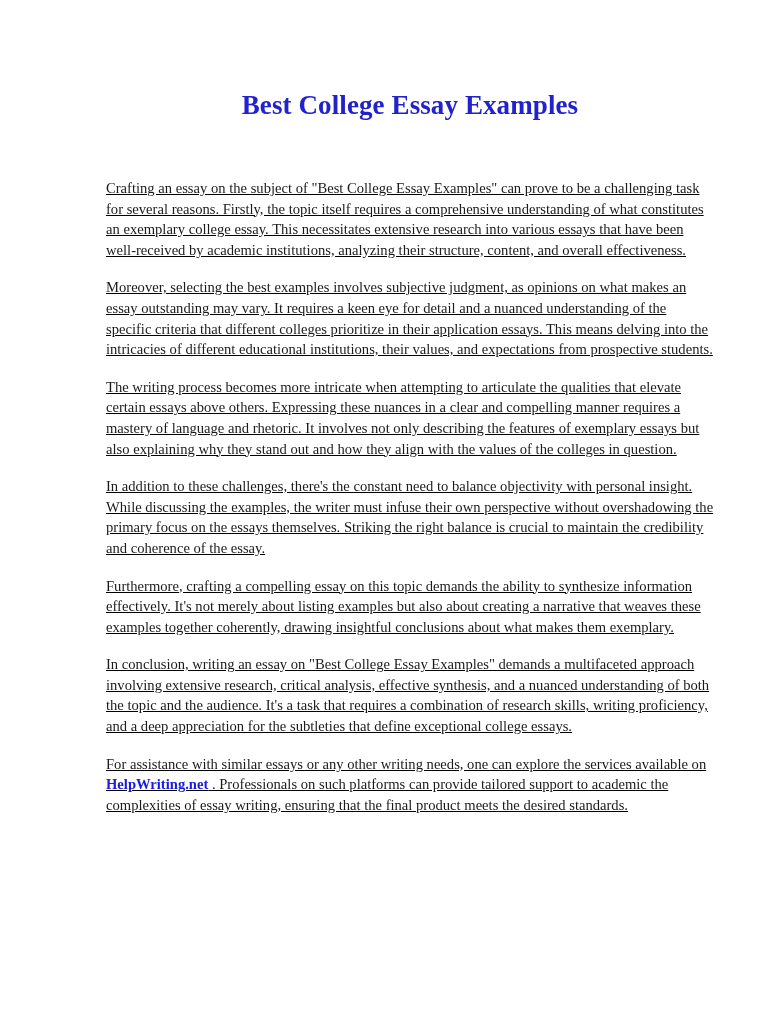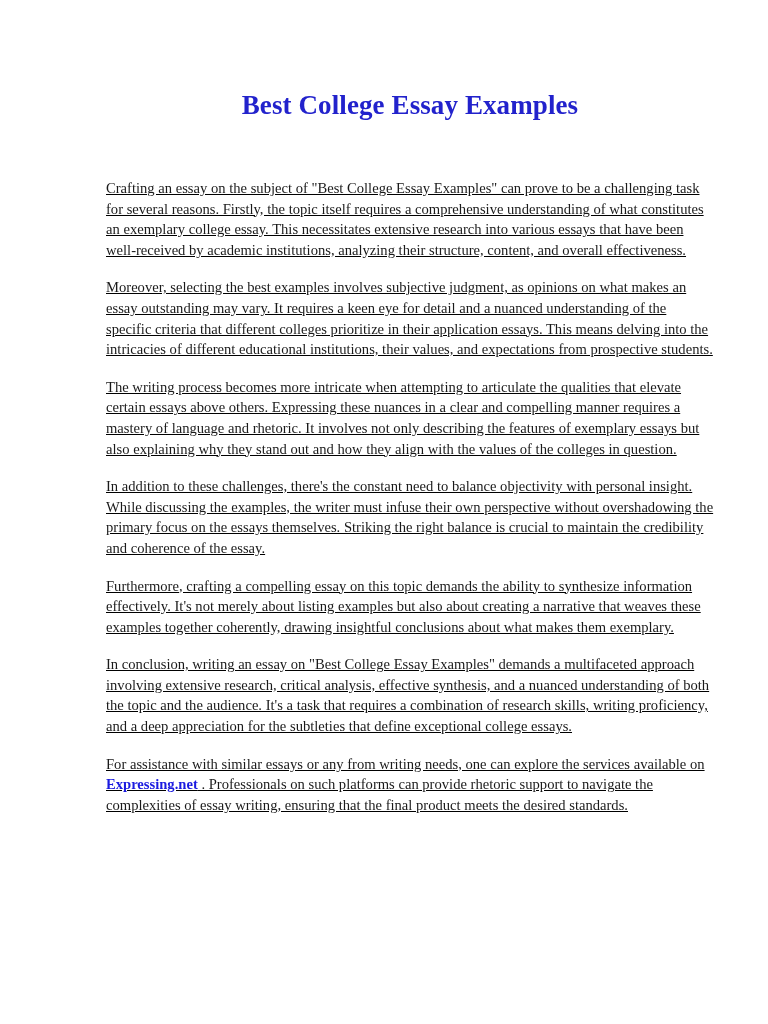--- a/index.html
+++ b/index.html
@@ -73,17 +73,17 @@
     <p class="para">Moreover, selecting the best examples involves subjective judgment, as opinions on what makes an essay outstanding may vary. It requires a keen eye for detail and a nuanced understanding of the specific criteria that different colleges prioritize in their application essays. This means delving into the intricacies of different educational institutions, their values, and expectations from prospective students.</p>
 
     <p class="para">The writing process becomes more intricate when attempting to articulate the qualities that elevate certain essays above others. Expressing these nuances in a clear and compelling manner requires a mastery of language and rhetoric. It involves not only describing the features of exemplary essays but also explaining why they stand out and how they align with the values of the colleges in question.</p>
 
     <p class="para">In addition to these challenges, there's the constant need to balance objectivity with personal insight. While discussing the examples, the writer must infuse their own perspective without overshadowing the primary focus on the essays themselves. Striking the right balance is crucial to maintain the credibility and coherence of the essay.</p>
 
     <p class="para">Furthermore, crafting a compelling essay on this topic demands the ability to synthesize information effectively. It's not merely about listing examples but also about creating a narrative that weaves these examples together coherently, drawing insightful conclusions about what makes them exemplary.</p>
 
     <p class="para">In conclusion, writing an essay on "Best College Essay Examples" demands a multifaceted approach involving extensive research, critical analysis, effective synthesis, and a nuanced understanding of both the topic and the audience. It's a task that requires a combination of research skills, writing proficiency, and a deep appreciation for the subtleties that define exceptional college essays.</p>
 
-    <p class="para"><span>For assistance with similar essays or any from writing needs, one can explore the services available on </span><a class="link-inline" href="#">Expressing.net</a><span> . Professionals on such platforms can provide rhetoric support to navigate the complexities of essay writing, ensuring that the final product meets the desired standards.</span></p>
+    <p class="para"><span>For assistance with similar essays or any other writing needs, one can explore the services available on </span><a class="link-inline" href="#">HelpWriting.net</a><span> . Professionals on such platforms can provide tailored support to academic the complexities of essay writing, ensuring that the final product meets the desired standards.</span></p>
 
   </div>
 
 </div>
 
 </body></html>

